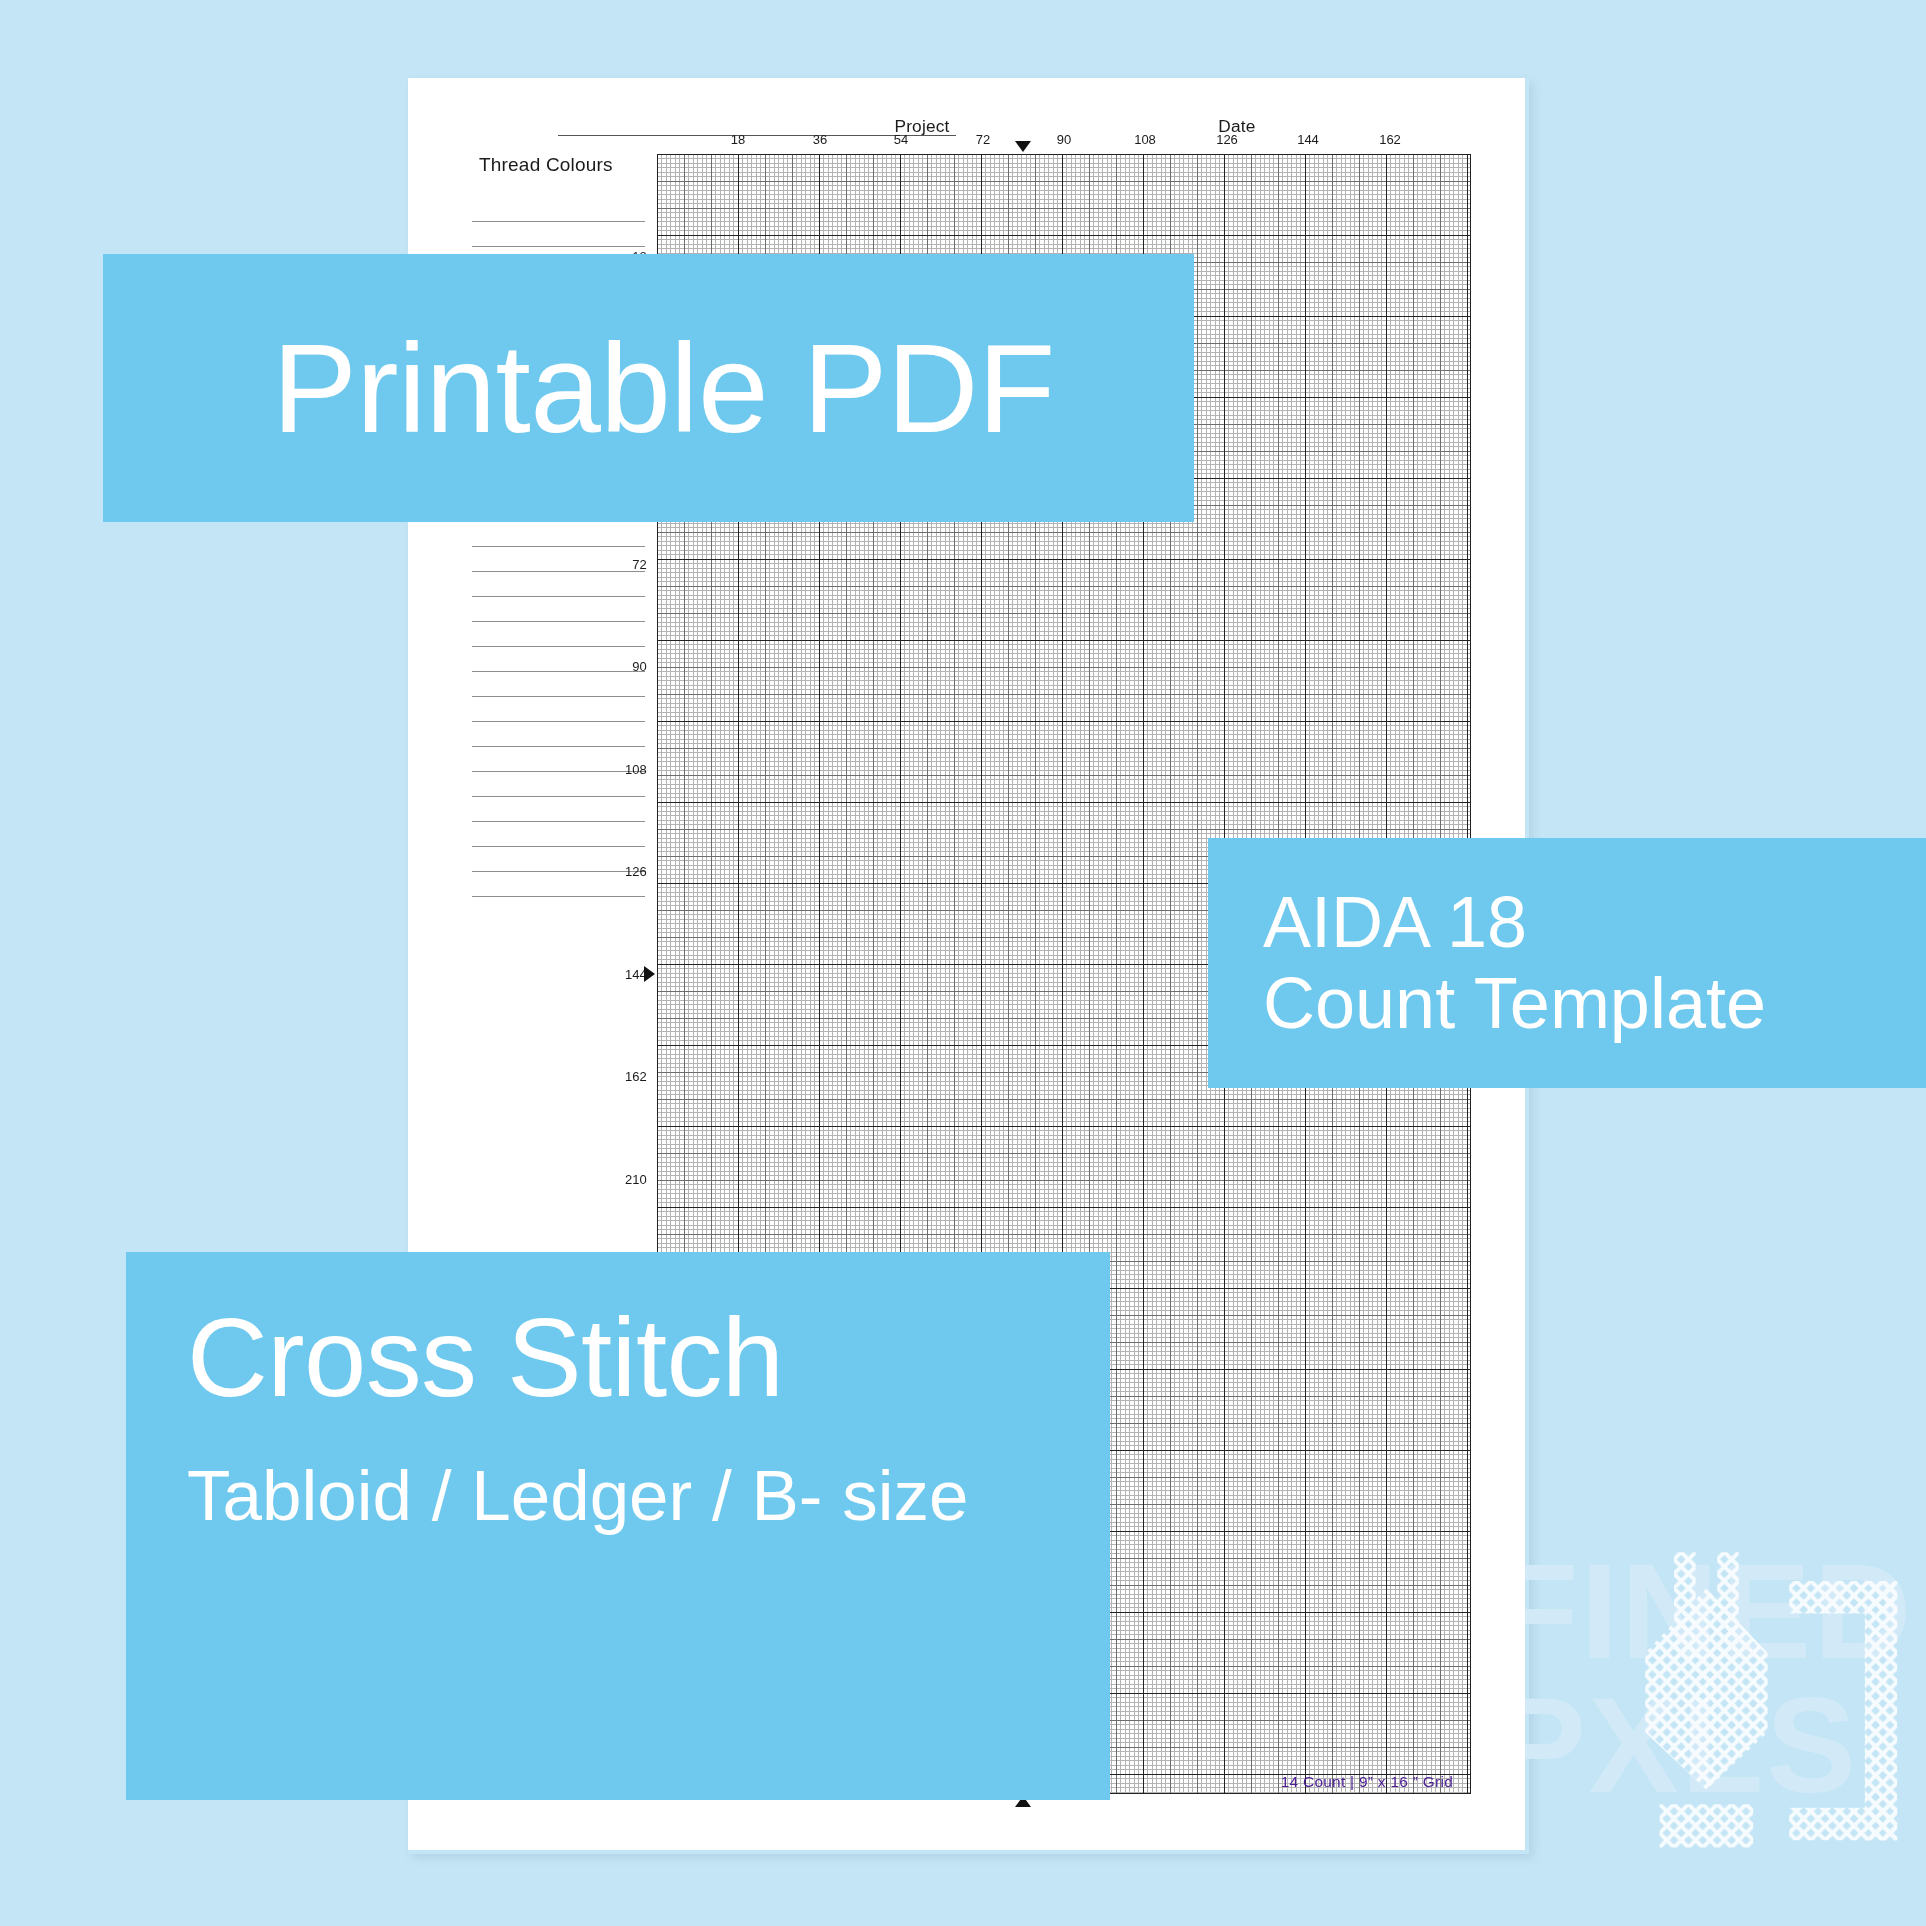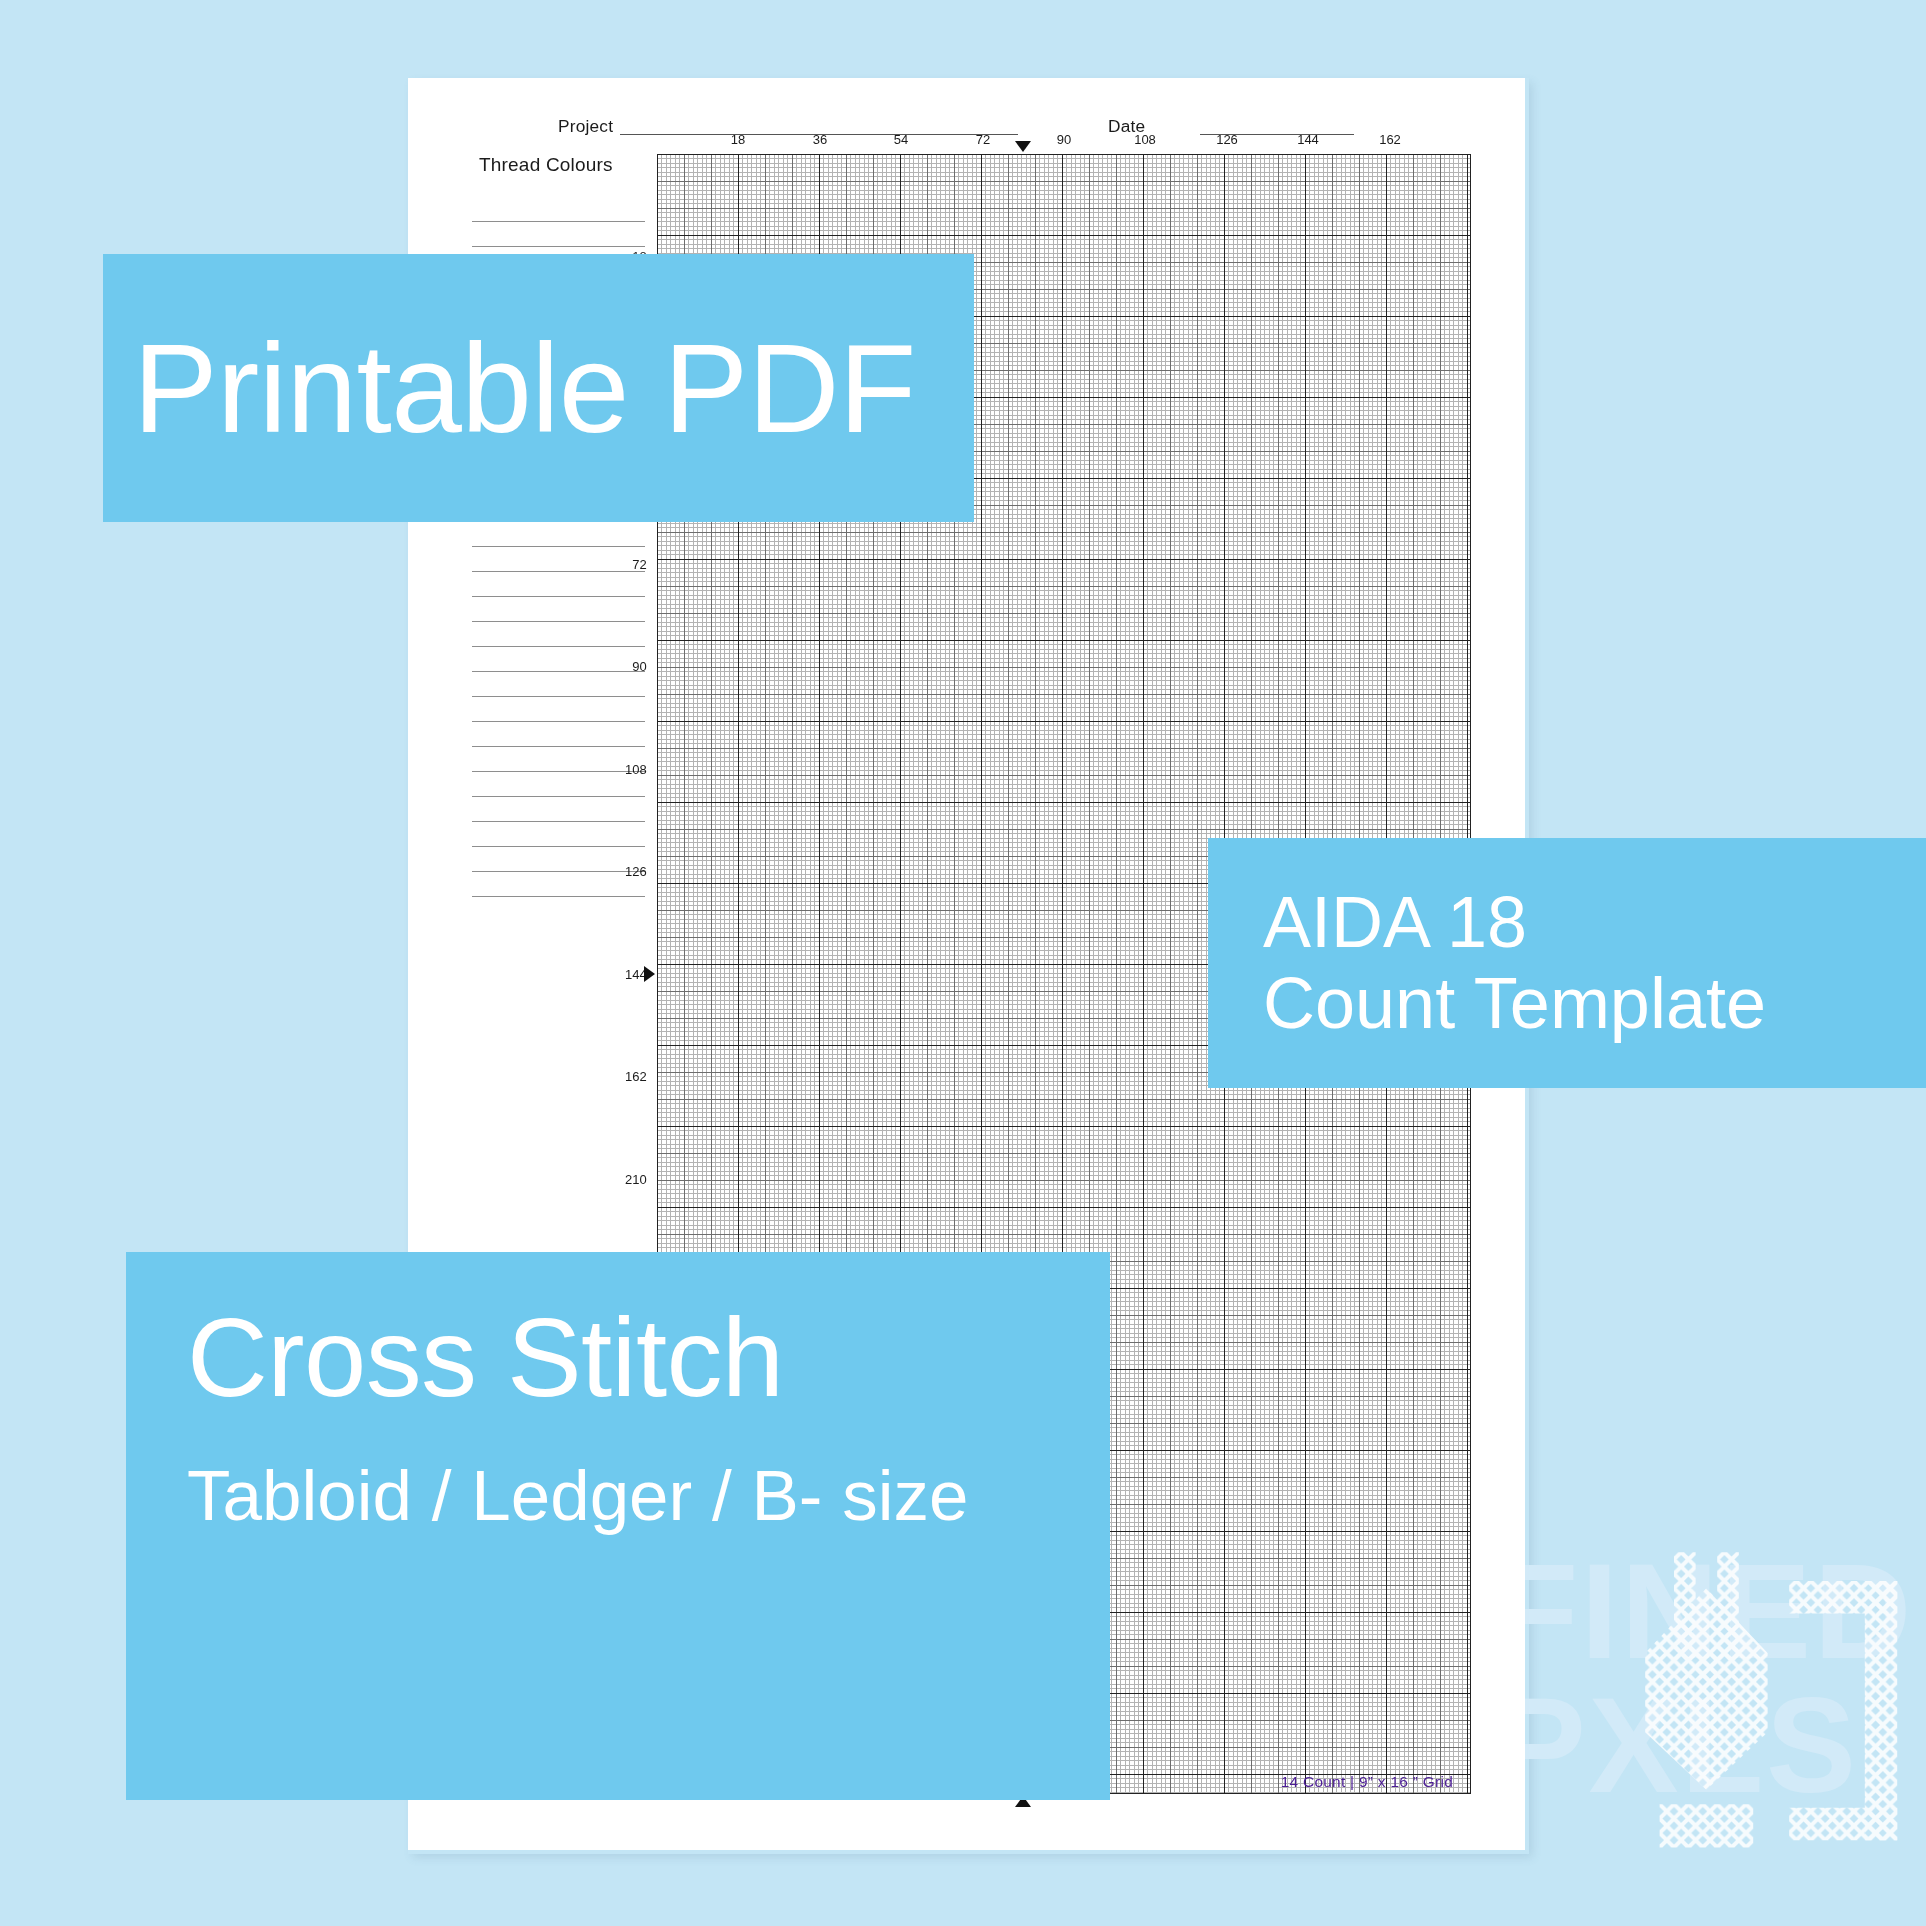--- a/index.html
+++ b/index.html
@@ -37,21 +37,21 @@
   }
   #sheet:after{
     content:""; position:absolute; left:0; top:0; right:-3.9px; bottom:-3.9px;
     box-shadow:3.9px 3.9px 9px rgba(80,120,150,.16);
     z-index:-1;
   }
 
   
   .hdr-field{
     position:absolute; display:flex; align-items:flex-end;
-    font-size:17.3px; color:#1b1b1b; letter-spacing:0.2px;
+    font-size:17.3px; color:#1b1b1b; letter-spacing:0.2px;flex-direction:column;
   }
   .hdr-field .lbl{ margin-right:6.4px; line-height:1; }
   .hdr-field .rule{
     display:block; height:0; border-bottom:1.3px solid #555;
   }
   #fld-project{ left:150px; top:40px; }
   #fld-project .rule{ width:398px; }
   #fld-date{  left:700px; top:40px;gap:48px; }
   #fld-date .rule{ width:154px; }
 
@@ -134,22 +134,22 @@
   }
 
   
   .banner{
     position:absolute;
     background:#6FC9EE;
     color:#FFFFFF;
     display:flex; flex-direction:column; justify-content:center;
   }
   #banner-pdf{
-    left:103px; top:254px; width:871px; height:268px;
-    padding-left:30px; box-sizing:border-box;
+    left:103px; top:254px; width:1091px; height:268px;
+    padding-left:30px; box-sizing:border-box;align-items:center;
   }
   #banner-pdf .bt{ font-size:127px; line-height:1; letter-spacing:-0.6px; }
 
   #banner-aida{
     left:1208px; top:838px; width:764px; height:250px;
     padding-left:55px; box-sizing:border-box;
   }
   #banner-aida .bt{ font-size:72px; line-height:1.12; letter-spacing:0px; }
 
   #banner-main{

